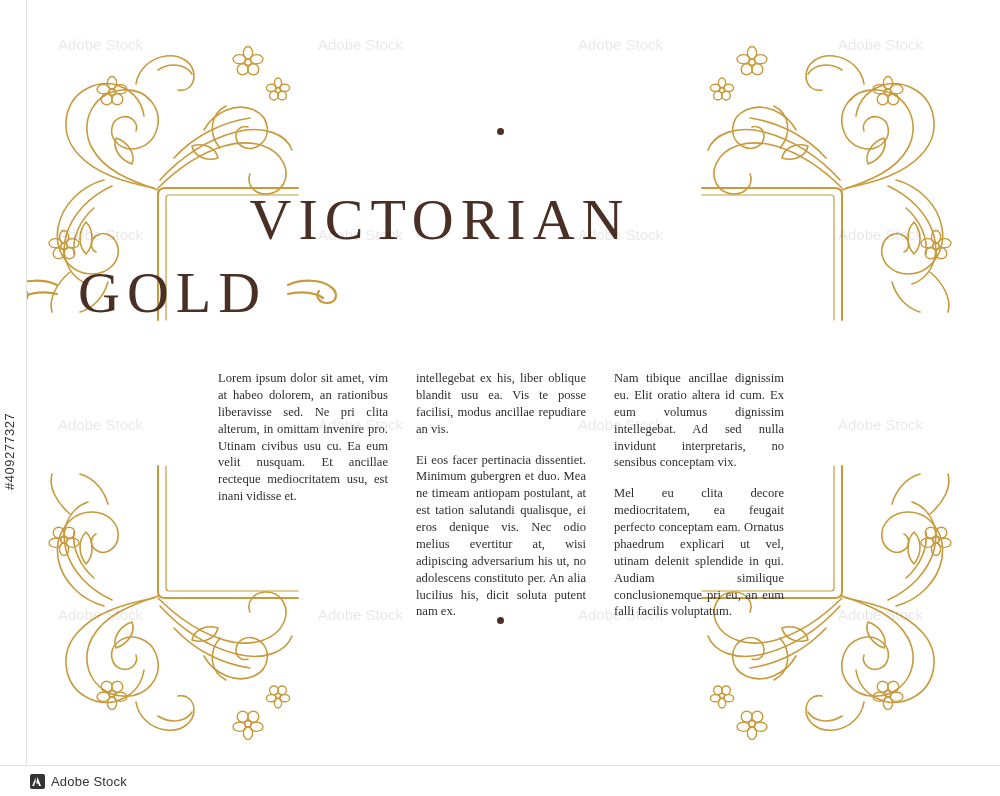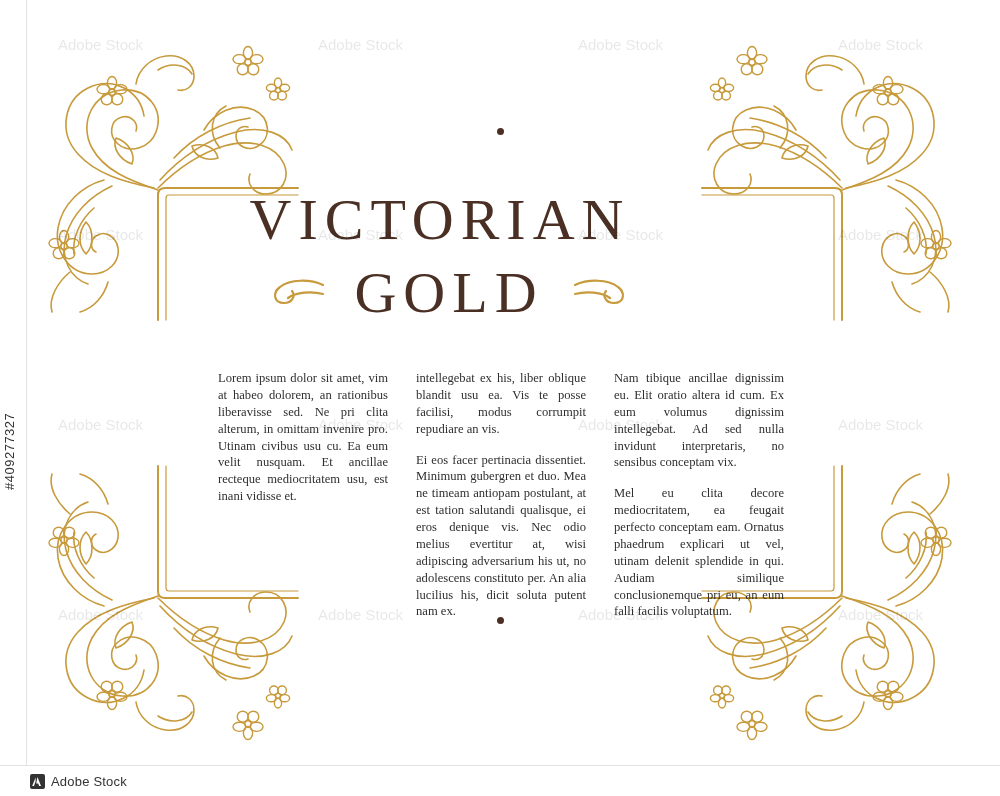--- a/index.html
+++ b/index.html
@@ -109,24 +109,22 @@
     font-family: "Liberation Serif", serif;
     font-size: 58px;
     letter-spacing: 7px;
     color: #4a2f24;
     line-height: 1.05;
     font-weight: 400;
   }
   .title-line2-row {
     display: flex;
     align-items: center;
-    justify-content: center;
-    gap: 28px;
+    gap: 18px;
     margin-top: 8px;
-    margin-left: 18px;
   }
   .title-line2 {
     font-family: "Liberation Serif", serif;
     font-size: 58px;
     letter-spacing: 7px;
     color: #4a2f24;
     font-weight: 400;
   }
   .flourish svg { display: block; }
   .flourish.right { transform: scaleX(-1); }
@@ -431,21 +429,21 @@
         </svg>
       </span>
     </div>
   </div>
 
   <div class="columns">
     <div class="col">
       <p>Lorem ipsum dolor sit amet, vim at habeo dolorem, an rationibus liberavisse sed. Ne pri clita alterum, in omittam invenire pro. Utinam civibus usu cu. Ea eum velit nusquam. Et ancillae recteque mediocritatem usu, est inani vidisse et.</p>
     </div>
     <div class="col">
-      <p>intellegebat ex his, liber oblique blandit usu ea. Vis te posse facilisi, modus corrumpit repudiare an vis.</p>
+      <p>intellegebat ex his, liber oblique blandit usu ea. Vis te posse facilisi, modus ancillae repudiare an vis.</p>
       <p>Ei eos facer pertinacia dissentiet. Minimum gubergren et duo. Mea ne timeam antiopam postulant, at est tation salutandi qualisque, ei eros denique vis. Nec odio melius evertitur at, wisi adipiscing adversarium his ut, no adolescens constituto per. An alia lucilius his, dicit soluta putent nam ex.</p>
     </div>
     <div class="col">
       <p>Nam tibique ancillae dignissim eu. Elit oratio altera id cum. Ex eum volumus dignissim intellegebat. Ad sed nulla invidunt interpretaris, no sensibus conceptam vix.</p>
       <p>Mel eu clita decore mediocritatem, ea feugait perfecto conceptam eam. Ornatus phaedrum explicari ut vel, utinam delenit splendide in qui. Audiam similique conclusionemque pri eu, an eum falli facilis voluptatum.</p>
     </div>
   </div>
 </div>
 
 <div class="wm-tile" style="left:58px;  top:36px;">Adobe Stock</div>

